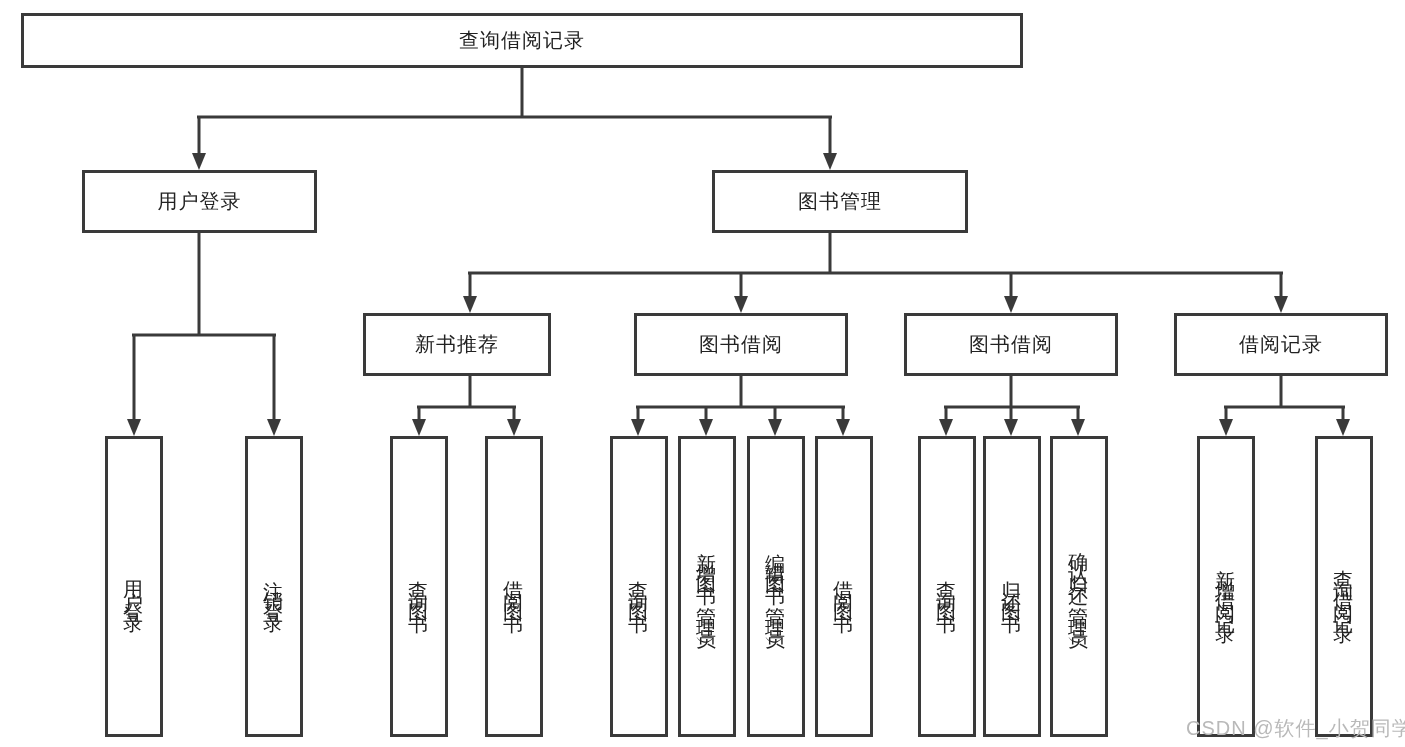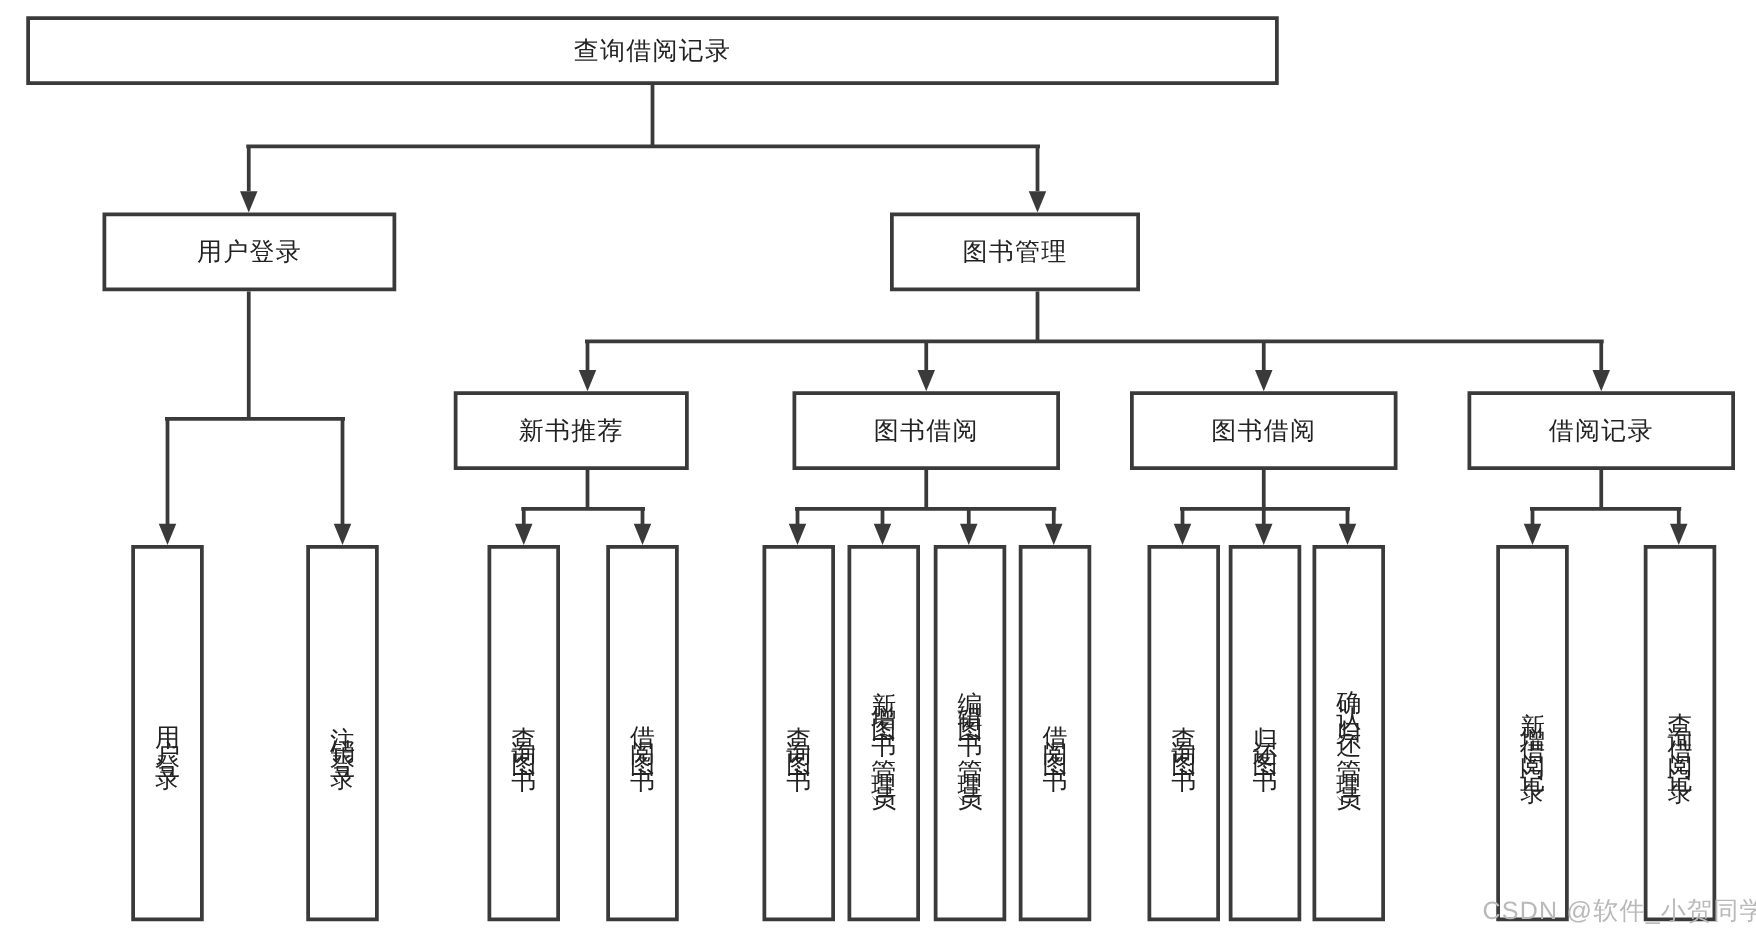--- a/index.html
+++ b/index.html
@@ -74,21 +74,21 @@
     </g>
   </svg>
 
   <div class="box hbox" style="left:21px; top:13px; width:1002px; height:55px;">
     <span>查询借阅记录</span>
   </div>
 
   <div class="box hbox" style="left:82px; top:170px; width:235px;">
     <span>用户登录</span>
   </div>
-  <div class="box hbox" style="left:712px; top:170px; width:200px;">
+  <div class="box hbox" style="left:712px; top:170px; width:256px;">
     <span>图书管理</span>
   </div>
 
   <div class="box hbox" style="left:363px; top:313px; width:188px;">
     <span>新书推荐</span>
   </div>
   <div class="box hbox" style="left:634px; top:313px; width:214px;align-items:center;">
     <span>图书借阅</span>
   </div>
   <div class="box hbox" style="left:904px; top:313px; width:214px;">

